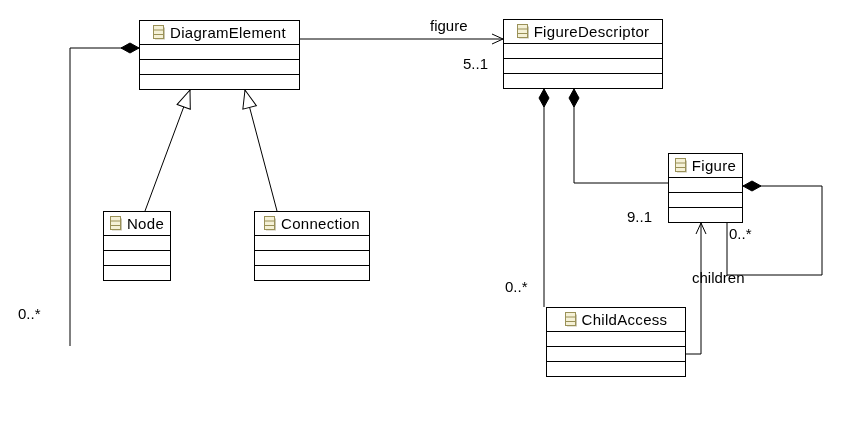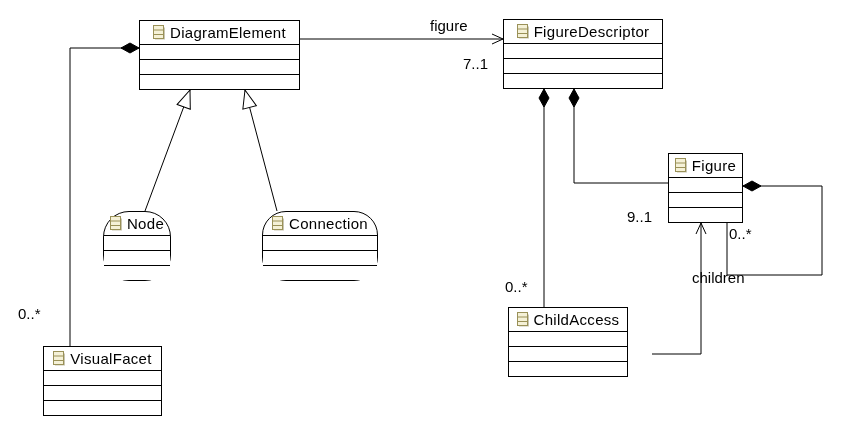--- a/index.html
+++ b/index.html
@@ -104,106 +104,90 @@
           <line x1="0.5" y1="9.5" x2="10.5" y2="9.5" stroke="#9a9158"></line>
         </svg>
       </span>
       <span class="cls-name">FigureDescriptor</span>
     </div>
     <div class="uml-row"></div>
     <div class="uml-row"></div>
     <div class="uml-row"></div>
   </div>
 
-  <div class="uml-class" style="left:103px; top:211px; width:68px;border-radius:26px;">
+  <div class="uml-class" style="left:103px; top:211px; width:68px;">
     <div class="uml-title">
       <span class="cls-icon">
         <svg width="12" height="15" viewBox="0 0 12 15">
           <rect x="2" y="2.5" width="10" height="12" fill="#c9c6b2"></rect>
           <rect x="0.5" y="0.5" width="10" height="13" fill="#f5f1d7" stroke="#9a9158"></rect>
           <line x1="0.5" y1="5" x2="10.5" y2="5" stroke="#9a9158"></line>
           <line x1="0.5" y1="9.5" x2="10.5" y2="9.5" stroke="#9a9158"></line>
         </svg>
       </span>
       <span class="cls-name">Node</span>
     </div>
     <div class="uml-row"></div>
     <div class="uml-row"></div>
     <div class="uml-row"></div>
   </div>
 
-  <div class="uml-class" style="left:262px; top:211px; width:116px;border-radius:24px;">
+  <div class="uml-class" style="left:254px; top:211px; width:116px;">
     <div class="uml-title">
       <span class="cls-icon">
         <svg width="12" height="15" viewBox="0 0 12 15">
           <rect x="2" y="2.5" width="10" height="12" fill="#c9c6b2"></rect>
           <rect x="0.5" y="0.5" width="10" height="13" fill="#f5f1d7" stroke="#9a9158"></rect>
           <line x1="0.5" y1="5" x2="10.5" y2="5" stroke="#9a9158"></line>
           <line x1="0.5" y1="9.5" x2="10.5" y2="9.5" stroke="#9a9158"></line>
         </svg>
       </span>
       <span class="cls-name">Connection</span>
     </div>
     <div class="uml-row"></div>
     <div class="uml-row"></div>
     <div class="uml-row"></div>
   </div>
 
-  <div class="uml-class" style="left:43px; top:346px; width:119px;">
-    <div class="uml-title">
-      <span class="cls-icon">
-        <svg width="12" height="15" viewBox="0 0 12 15">
-          <rect x="2" y="2.5" width="10" height="12" fill="#c9c6b2"></rect>
-          <rect x="0.5" y="0.5" width="10" height="13" fill="#f5f1d7" stroke="#9a9158"></rect>
-          <line x1="0.5" y1="5" x2="10.5" y2="5" stroke="#9a9158"></line>
-          <line x1="0.5" y1="9.5" x2="10.5" y2="9.5" stroke="#9a9158"></line>
-        </svg>
-      </span>
-      <span class="cls-name">VisualFacet</span>
-    </div>
-    <div class="uml-row"></div>
-    <div class="uml-row"></div>
-    <div class="uml-row"></div>
-  </div>
 
   <div class="uml-class" style="left:668px; top:153px; width:75px;">
     <div class="uml-title">
       <span class="cls-icon">
         <svg width="12" height="15" viewBox="0 0 12 15">
           <rect x="2" y="2.5" width="10" height="12" fill="#c9c6b2"></rect>
           <rect x="0.5" y="0.5" width="10" height="13" fill="#f5f1d7" stroke="#9a9158"></rect>
           <line x1="0.5" y1="5" x2="10.5" y2="5" stroke="#9a9158"></line>
           <line x1="0.5" y1="9.5" x2="10.5" y2="9.5" stroke="#9a9158"></line>
         </svg>
       </span>
       <span class="cls-name">Figure</span>
     </div>
     <div class="uml-row"></div>
     <div class="uml-row"></div>
     <div class="uml-row"></div>
   </div>
 
-  <div class="uml-class" style="left:508px; top:307px; width:120px;">
+  <div class="uml-class" style="left:546px; top:307px; width:140px;">
     <div class="uml-title">
       <span class="cls-icon">
         <svg width="12" height="15" viewBox="0 0 12 15">
           <rect x="2" y="2.5" width="10" height="12" fill="#c9c6b2"></rect>
           <rect x="0.5" y="0.5" width="10" height="13" fill="#f5f1d7" stroke="#9a9158"></rect>
           <line x1="0.5" y1="5" x2="10.5" y2="5" stroke="#9a9158"></line>
           <line x1="0.5" y1="9.5" x2="10.5" y2="9.5" stroke="#9a9158"></line>
         </svg>
       </span>
       <span class="cls-name">ChildAccess</span>
     </div>
     <div class="uml-row"></div>
     <div class="uml-row"></div>
     <div class="uml-row"></div>
   </div>
 
   <span class="edge-label" style="left:430px; top:18px;">figure</span>
-  <span class="edge-label" style="left:463px; top:56px;">7..1</span>
+  <span class="edge-label" style="left:463px; top:56px;">5..1</span>
   <span class="edge-label" style="left:18px; top:306px;">0..*</span>
   <span class="edge-label" style="left:505px; top:279px;">0..*</span>
   <span class="edge-label" style="left:627px; top:209px;">9..1</span>
   <span class="edge-label" style="left:729px; top:226px;">0..*</span>
   <span class="edge-label" style="left:692px; top:270px;">children</span>
 
 </div>
 
 </body></html>

